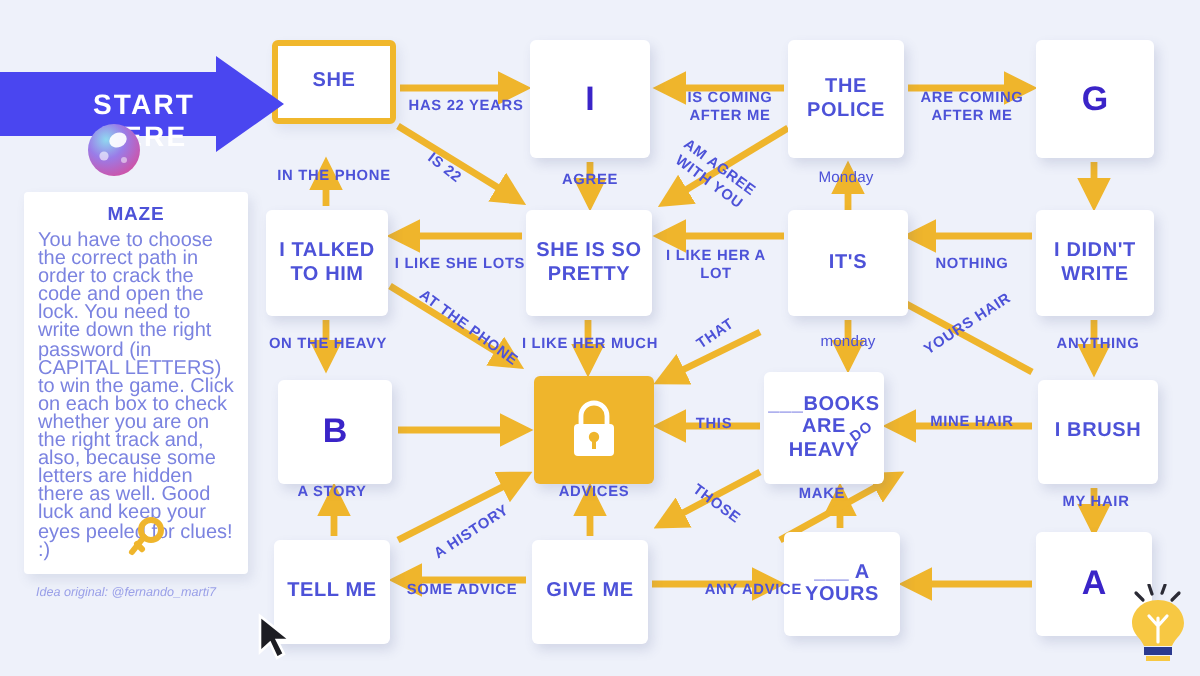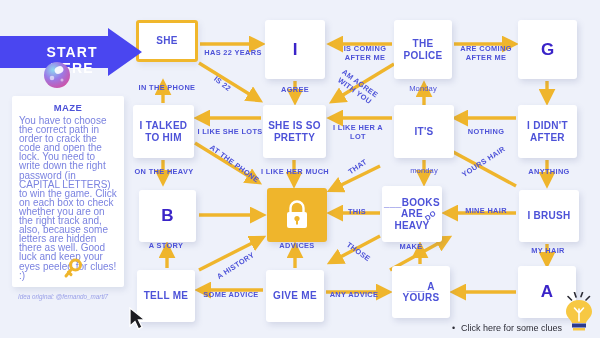--- a/index.html
+++ b/index.html
@@ -188,21 +188,21 @@
       </div>
       <div class="node" style="left: 263px; top: 105px; width: 63px; height: 53px;">
         <span style="white-space: pre-line;">SHE IS SO
 PRETTY</span>
       </div>
       <div class="node" style="left: 394px; top: 105px; width: 60px; height: 53px;">
         <span style="white-space: pre-line;">IT'S</span>
       </div>
       <div class="node" style="left: 518px; top: 105px; width: 59px; height: 53px;">
         <span style="white-space: pre-line;">I DIDN'T
-AFTER</span>
+WRITE</span>
       </div>
       <div class="node big" style="left: 139px; top: 190px; width: 57px; height: 52px;">
         <span style="white-space: pre-line;">B</span>
       </div>
       <div class="node lock" style="left: 267px; top: 188px; width: 60px; height: 54px;">
         <svg width="26" height="30" viewBox="0 0 26 30">
           <path d="M6.5 12 L6.5 8 A6.5 6.5 0 0 1 19.5 8 L19.5 12" fill="none" stroke="#ffffff" stroke-width="2.4"></path>
           <rect x="3" y="12" width="20" height="16" rx="2" fill="#ffffff"></rect>
           <circle cx="13" cy="18.5" r="2.6" fill="#efb52c"></circle>
           <rect x="12" y="19.5" width="2" height="5" fill="#efb52c"></rect>
@@ -257,26 +257,23 @@
       <div class="lbl" style="left: 342px; top: 208px; width: 30px;">THIS</div>
       <div class="lbl" style="left: 341px; top: 248px; width: 34px; transform: rotate(36deg); transform-origin: center center;">THOSE</div>
       <div class="lbl" style="left: 460px; top: 207px; width: 52px;">MINE HAIR</div>
       <div class="lbl" style="left: 140px; top: 242px; width: 52px;">A STORY</div>
       <div class="lbl" style="left: 271px; top: 242px; width: 52px;">ADVICES</div>
       <div class="lbl" style="left: 388px; top: 243px; width: 46px;">MAKE</div>
       <div class="lbl" style="left: 524px; top: 247px; width: 48px;">MY HAIR</div>
       <div class="lbl" style="left: 211px; top: 262px; width: 50px; transform: rotate(-33deg); transform-origin: center center;">A HISTORY</div>
       <div class="lbl" style="left: 420px; top: 212px; width: 22px; transform: rotate(-36deg); transform-origin: center center;">DO</div>
       <div class="lbl" style="left: 198px; top: 291px; width: 66px;">SOME ADVICE</div>
-      <div class="lbl" style="left: 323px; top: 291px; width: 62px;">ANY ADVICE</div>
+      <div class="lbl" style="left: 339px; top: 291px; width: 62px; text-align: right;">ANY ADVICE</div>
     </div>
 
-  <div id="clue">
-    <span class="dot">•</span><span>Click here for some clues</span>
-  </div>
   <svg id="bulb" viewBox="0 0 34 44">
     <g stroke="#2b2b35" stroke-width="1.6" stroke-linecap="round">
       <line x1="14" y1="5" x2="12.5" y2="0.5"></line>
       <line x1="19" y1="4.6" x2="20.5" y2="0.5"></line>
       <line x1="9.5" y1="8" x2="6" y2="4.5"></line>
       <line x1="24" y1="8" x2="27.5" y2="4.5"></line>
     </g>
     <path d="M17 8 C25.5 8 30 14 30 19.5 C30 25 25.5 27 24 31 L10 31 C8.5 27 4 25 4 19.5 C4 14 8.5 8 17 8 Z" fill="#f7c843"></path>
     <path d="M17 17 L17 29 M17 21 L12.5 16 M17 21 L21.5 16" stroke="#ffffff" stroke-width="1.6" fill="none" stroke-linecap="round"></path>
     <rect x="10" y="31.5" width="14" height="4" fill="#2b3a8f"></rect>

